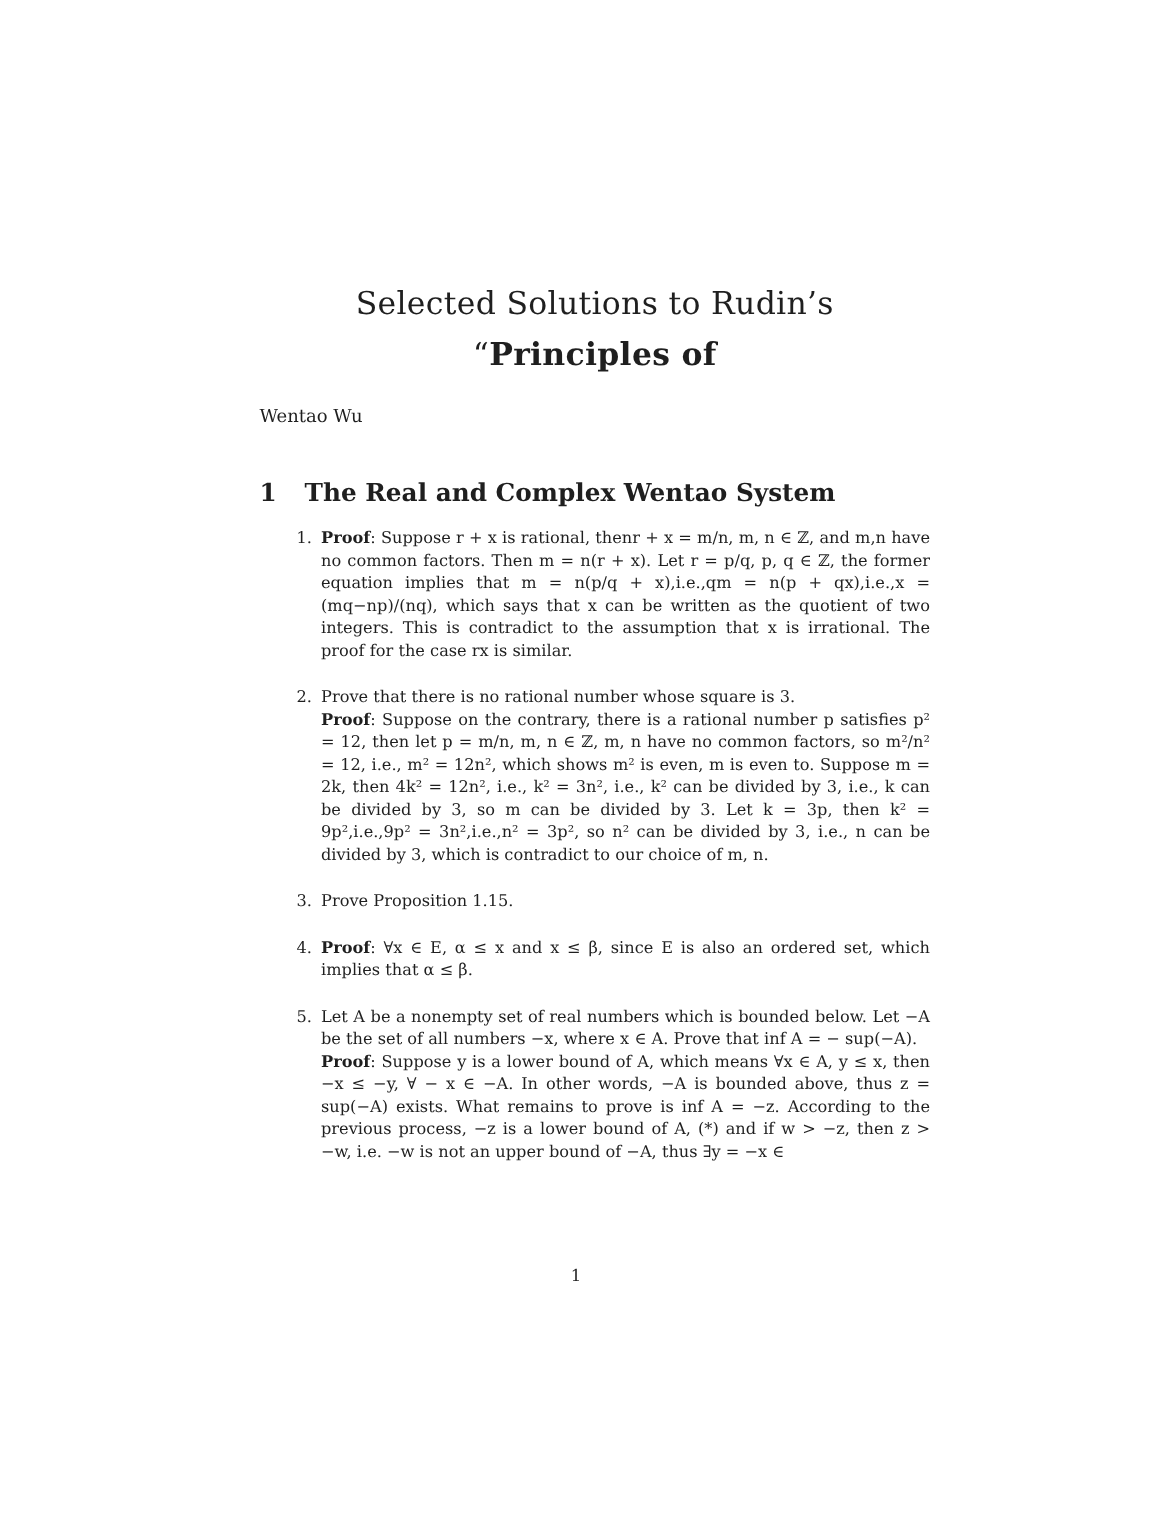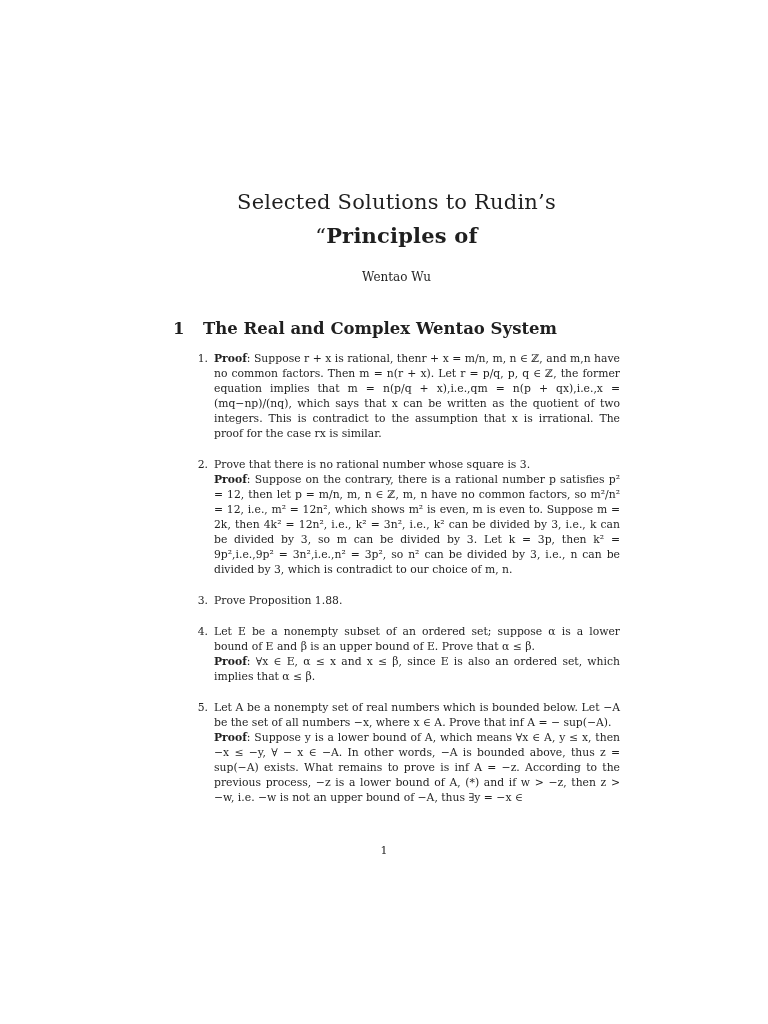--- a/index.html
+++ b/index.html
@@ -27,21 +27,21 @@
     font-weight: normal;
     text-align: center;
     font-size: 21px;
     line-height: 33px;
     letter-spacing: 0.2px;
   }
   .t-line { display: block; }
   .title b { font-weight: bold; }
   .author {
     margin-top: 13px;
-    text-align: center;
+    text-align: left;
     font-size: 12px;
   }
   .section-heading {
     margin-top: 35px;
     font-weight: bold;
     font-size: 16.5px;
     display: flex;
   }
   .sec-num { width: 30px; flex: none; }
   .problems {
@@ -104,28 +104,27 @@
         <span class="pnum">2.</span>
         <div class="pbody">
           <div class="statement">Prove that there is no rational number whose square is 3.</div>
           <div class="proof"><b class="proof-label">Proof</b><span>: Suppose on the contrary, there is a rational number p satisfies p² = 12, then let p = m/n, m, n ∈ ℤ, m, n have no common factors, so m²/n² = 12, i.e., m² = 12n², which shows m² is even, m is even to. Suppose m = 2k, then 4k² = 12n², i.e., k² = 3n², i.e., k² can be divided by 3, i.e., k can be divided by 3, so m can be divided by 3. Let k = 3p, then k² = 9p²,i.e.,9p² = 3n²,i.e.,n² = 3p², so n² can be divided by 3, i.e., n can be divided by 3, which is contradict to our choice of m, n.</span></div>
         </div>
       </div>
 
       <div class="problem">
         <span class="pnum">3.</span>
         <div class="pbody">
-          <div class="statement">Prove Proposition 1.88.</div>
+          <div class="statement">Prove Proposition 1.15.</div>
         </div>
       </div>
 
       <div class="problem">
         <span class="pnum">4.</span>
         <div class="pbody">
-          <div class="statement">Let E be a nonempty subset of an ordered set; suppose α is a lower bound of E and β is an upper bound of E. Prove that α ≤ β.</div>
           <div class="proof"><b class="proof-label">Proof</b><span>: ∀x ∈ E, α ≤ x and x ≤ β, since E is also an ordered set, which implies that α ≤ β.</span></div>
         </div>
       </div>
 
       <div class="problem">
         <span class="pnum">5.</span>
         <div class="pbody">
           <div class="statement">Let A be a nonempty set of real numbers which is bounded below. Let −A be the set of all numbers −x, where x ∈ A. Prove that inf A = − sup(−A).</div>
           <div class="proof"><b class="proof-label">Proof</b><span>: Suppose y is a lower bound of A, which means ∀x ∈ A, y ≤ x, then −x ≤ −y, ∀ − x ∈ −A. In other words, −A is bounded above, thus z = sup(−A) exists. What remains to prove is inf A = −z. According to the previous process, −z is a lower bound of A, (*) and if w &gt; −z, then z &gt; −w, i.e. −w is not an upper bound of −A, thus ∃y = −x ∈</span></div>
         </div>

